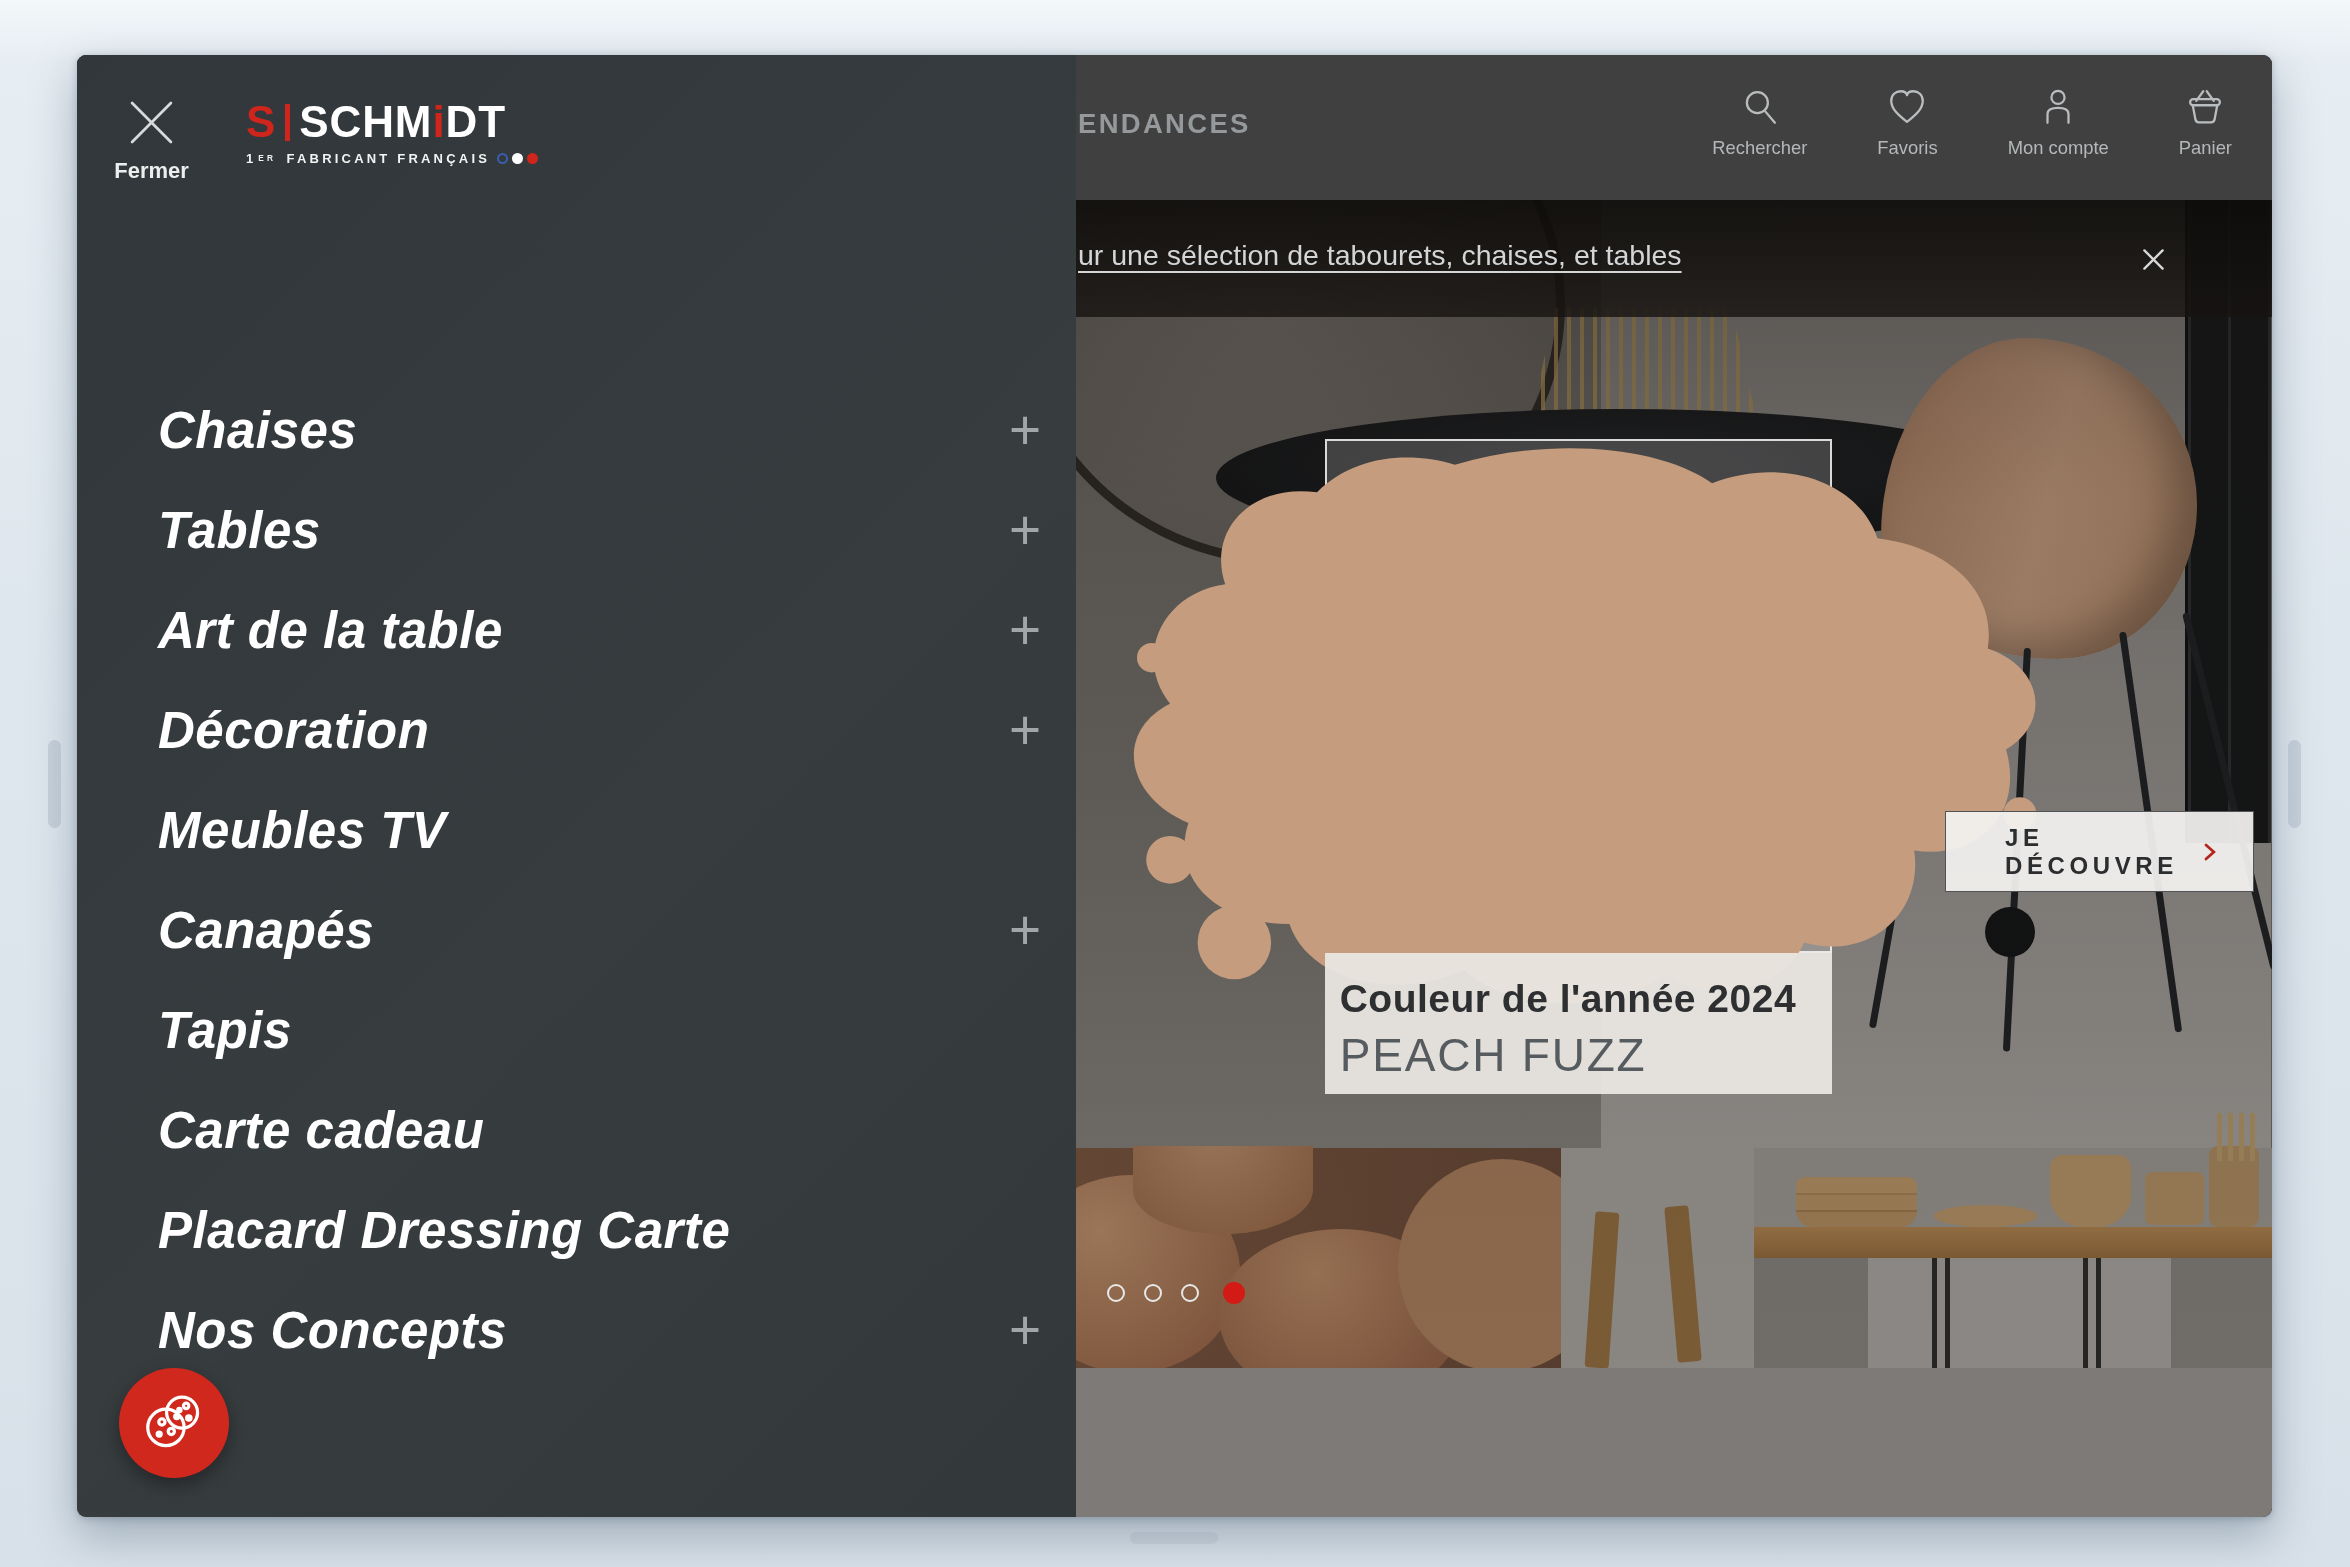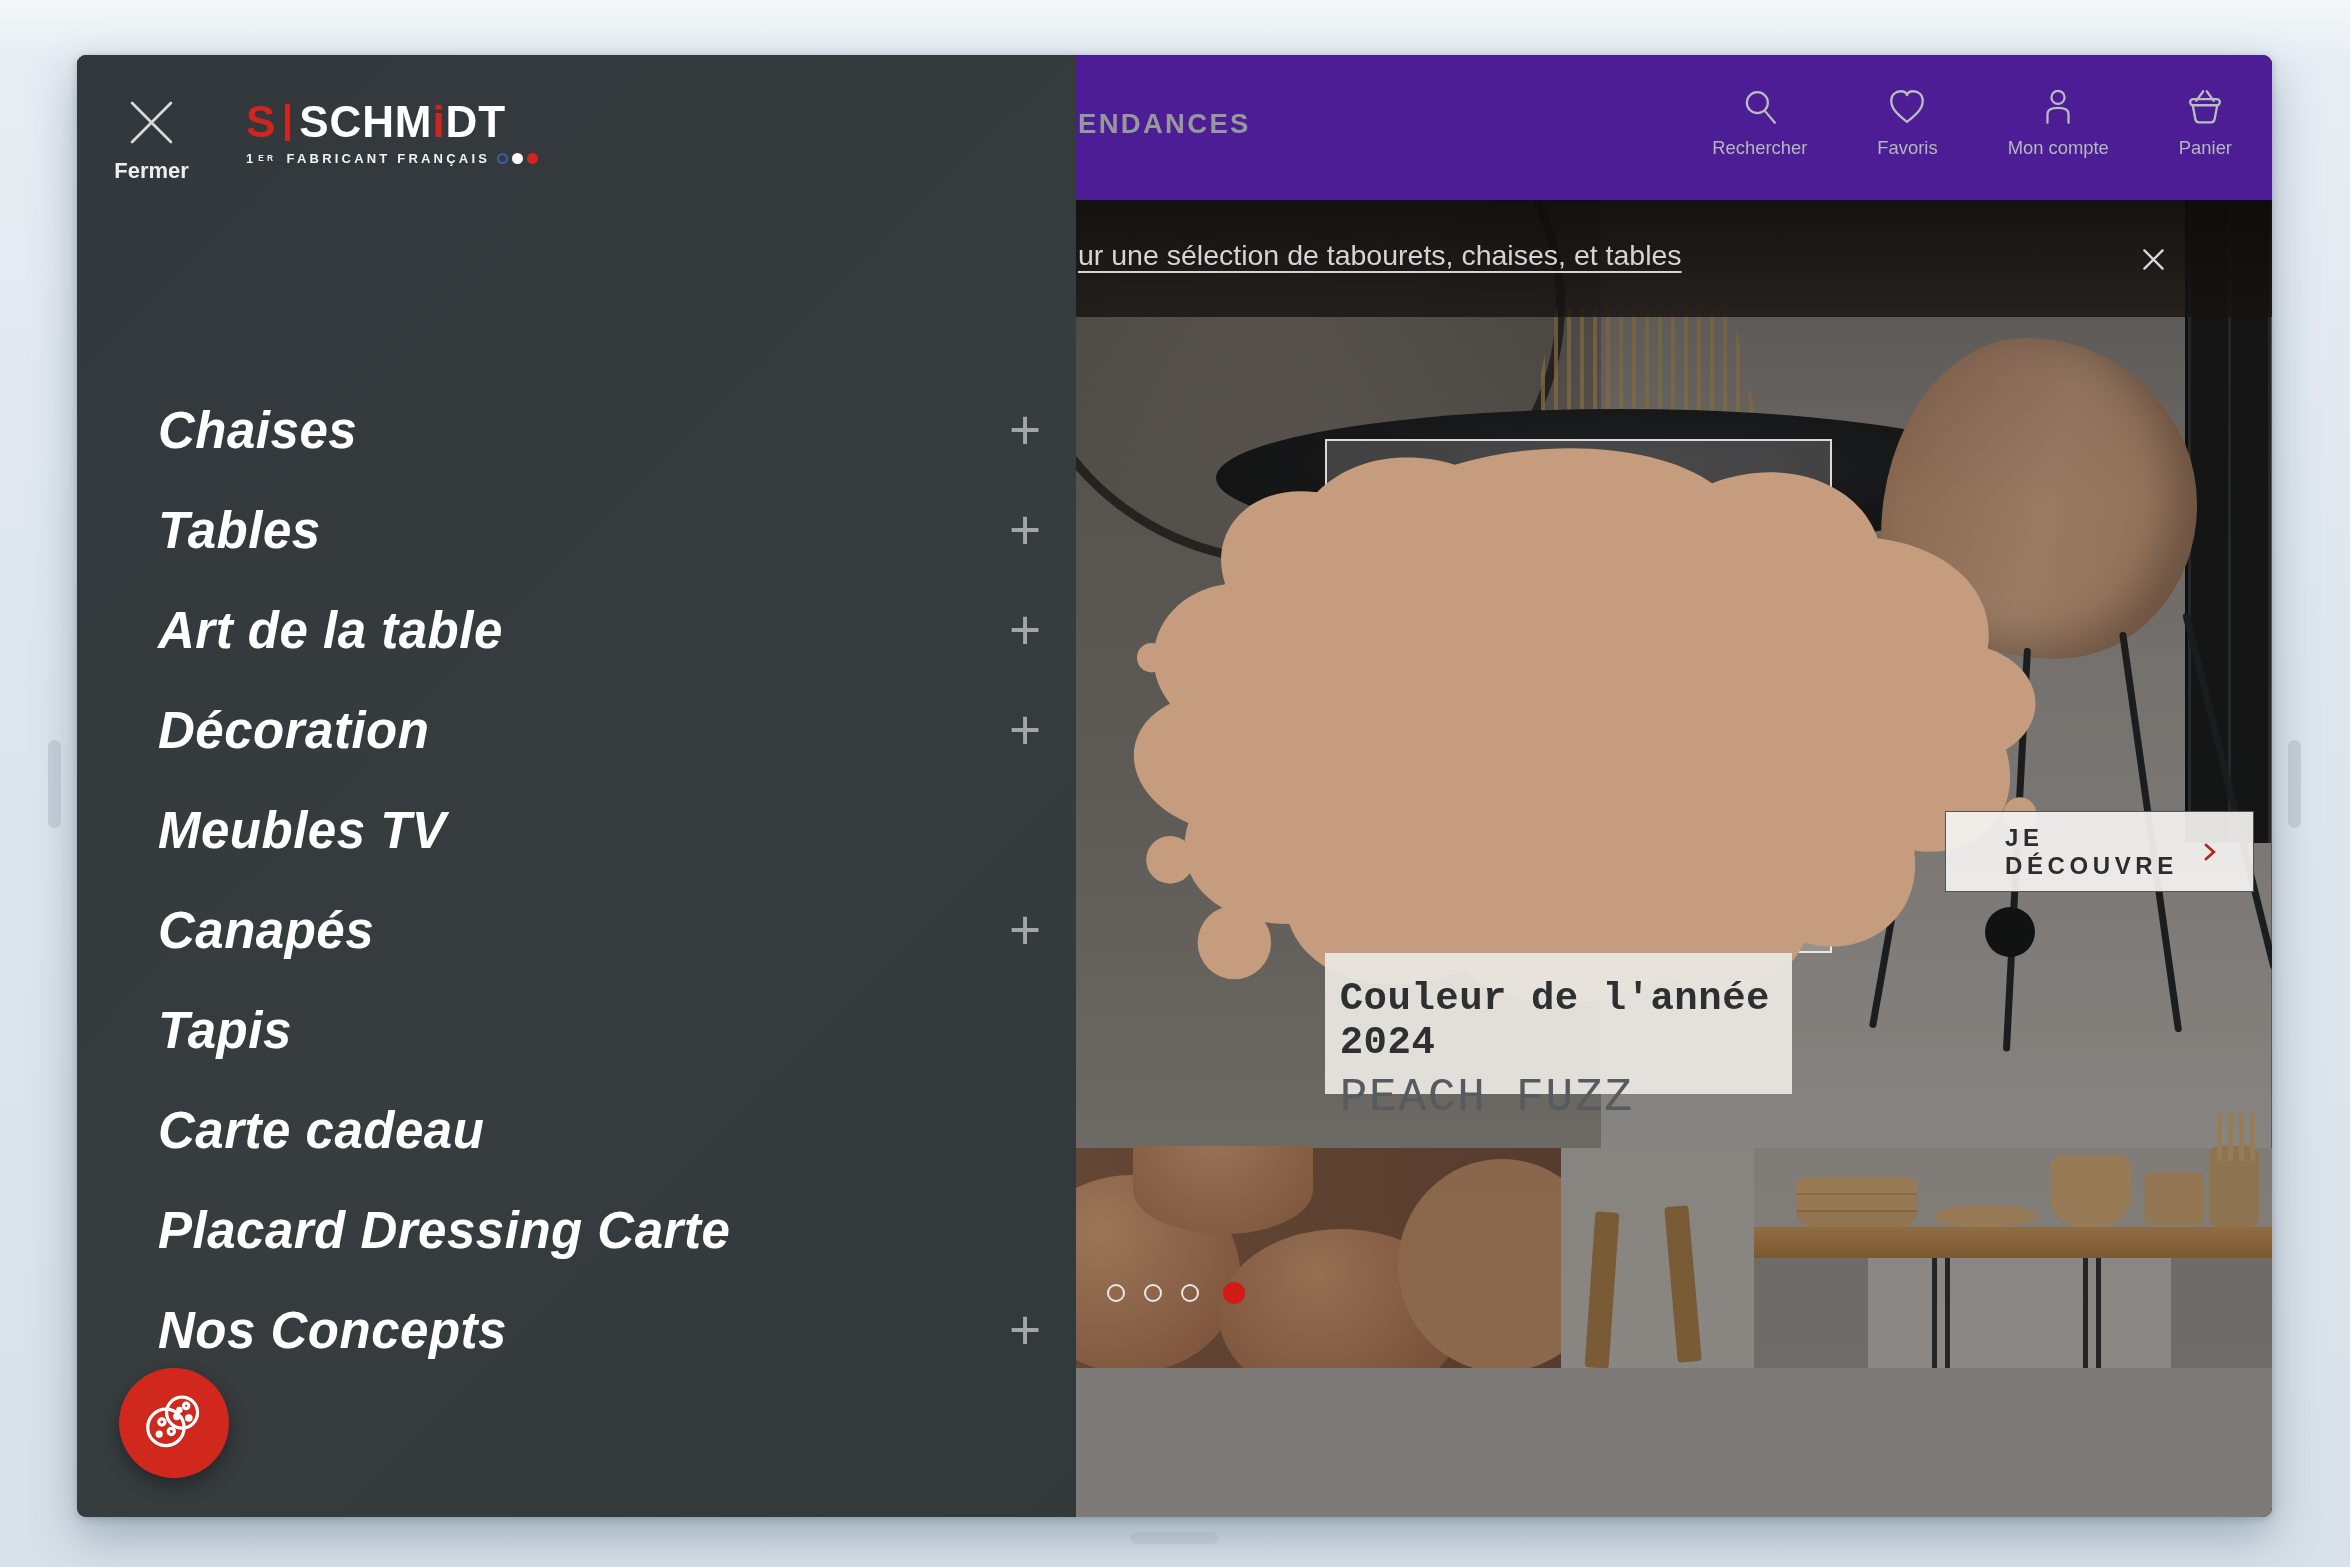--- a/index.html
+++ b/index.html
@@ -13,21 +13,21 @@
   .pill-left  { left:48px;  top:740px; width:13px; height:88px; }
   .pill-right { left:2288px;top:740px; width:13px; height:88px; }
   .pill-bottom{ left:1130px;top:1532px;width:88px; height:12px; background:#cbd4dd; }
 
   
   .window { position:absolute; left:77px; top:55px; width:2195px; height:1462px;
     border-radius:9.2px; overflow:hidden; background:#191c1d;
     box-shadow:0 18.4px 46px rgba(70,90,110,.40), 0 1.8px 7.3px rgba(70,90,110,.30); }
 
   
-  .site-header { position:absolute; left:0; top:0; width:2195px; height:145px; background:#4c1d95; }
+  .site-header { position:absolute; left:0; top:0; width:2195px; height:145px; background:#404040; }
   .nav-tendances { position:absolute; left:1001px; top:53px; font-size:27.5px; font-weight:bold;
     letter-spacing:2.3px; color:#95999b; white-space:nowrap; }
   .header-actions { position:absolute; right:40px; top:31px; display:flex; gap:70px; }
   .h-action { display:flex; flex-direction:column; align-items:center; gap:9.2px; color:#b4b8ba; cursor:pointer; }
   .h-action .icon { width:42px; height:42px; color:#b9bdbf; }
   .h-action .icon svg { width:100%; height:100%; }
   .h-action .lbl { font-size:18.4px; color:#b4b8ba; white-space:nowrap; }
 
   
   .hero { position:absolute; left:0; top:145px; width:2195px; height:1168px; overflow:hidden; background:#7a7672; }
@@ -100,22 +100,22 @@
     background:linear-gradient(180deg,rgba(14,12,10,.90),rgba(22,19,17,.80)); }
   .banner-link { position:absolute; left:1001px; top:39px; font-size:28.5px; color:#d3d5d6;
     text-decoration:underline; text-underline-offset:6.4px; white-space:nowrap; cursor:pointer; }
   .banner-close { position:absolute; left:2061px; top:44px; width:31px; height:31px; color:#d7d8d9; cursor:pointer; }
   .banner-close svg { width:100%; height:100%; }
 
   
   .swatch-frame { left:1248px; top:239px; width:507px; height:514px;
     border:2.8px solid rgba(252,251,249,.82); background:rgba(240,237,233,.20); }
   .paint-blob { left:992px; top:228px; width:983px; height:588px; }
-  .swatch-panel { left:1248px; top:753px; width:467px; height:141px;
-    background:rgba(233,230,226,.95); padding:24px 0 0 14.7px;font-family:Liberation Mono, monospace; }
+  .swatch-panel { left:1248px; top:753px; width:507px; height:141px;
+    background:rgba(233,230,226,.95); padding:24px 0 0 14.7px; }
   .swatch-title { font-size:39px; font-weight:bold; color:#2d2f31; letter-spacing:0.5px; }
   .swatch-sub { margin-top:7.3px; font-size:46px; font-weight:300; color:#565b5f; letter-spacing:1.8px; }
 
   
   .cta { left:1868px; top:611px; width:309px; height:81px;
     background:rgba(243,242,240,.93); border:1.8px solid #515456;
     display:flex; align-items:center; justify-content:space-between;
     padding:0 33px 0 59px; cursor:pointer; }
   .cta-label { font-size:24px; font-weight:bold; letter-spacing:4.6px; color:#2b2d2f; }
   .cta-chevron { width:24px; height:24px; color:#b3261e; }

